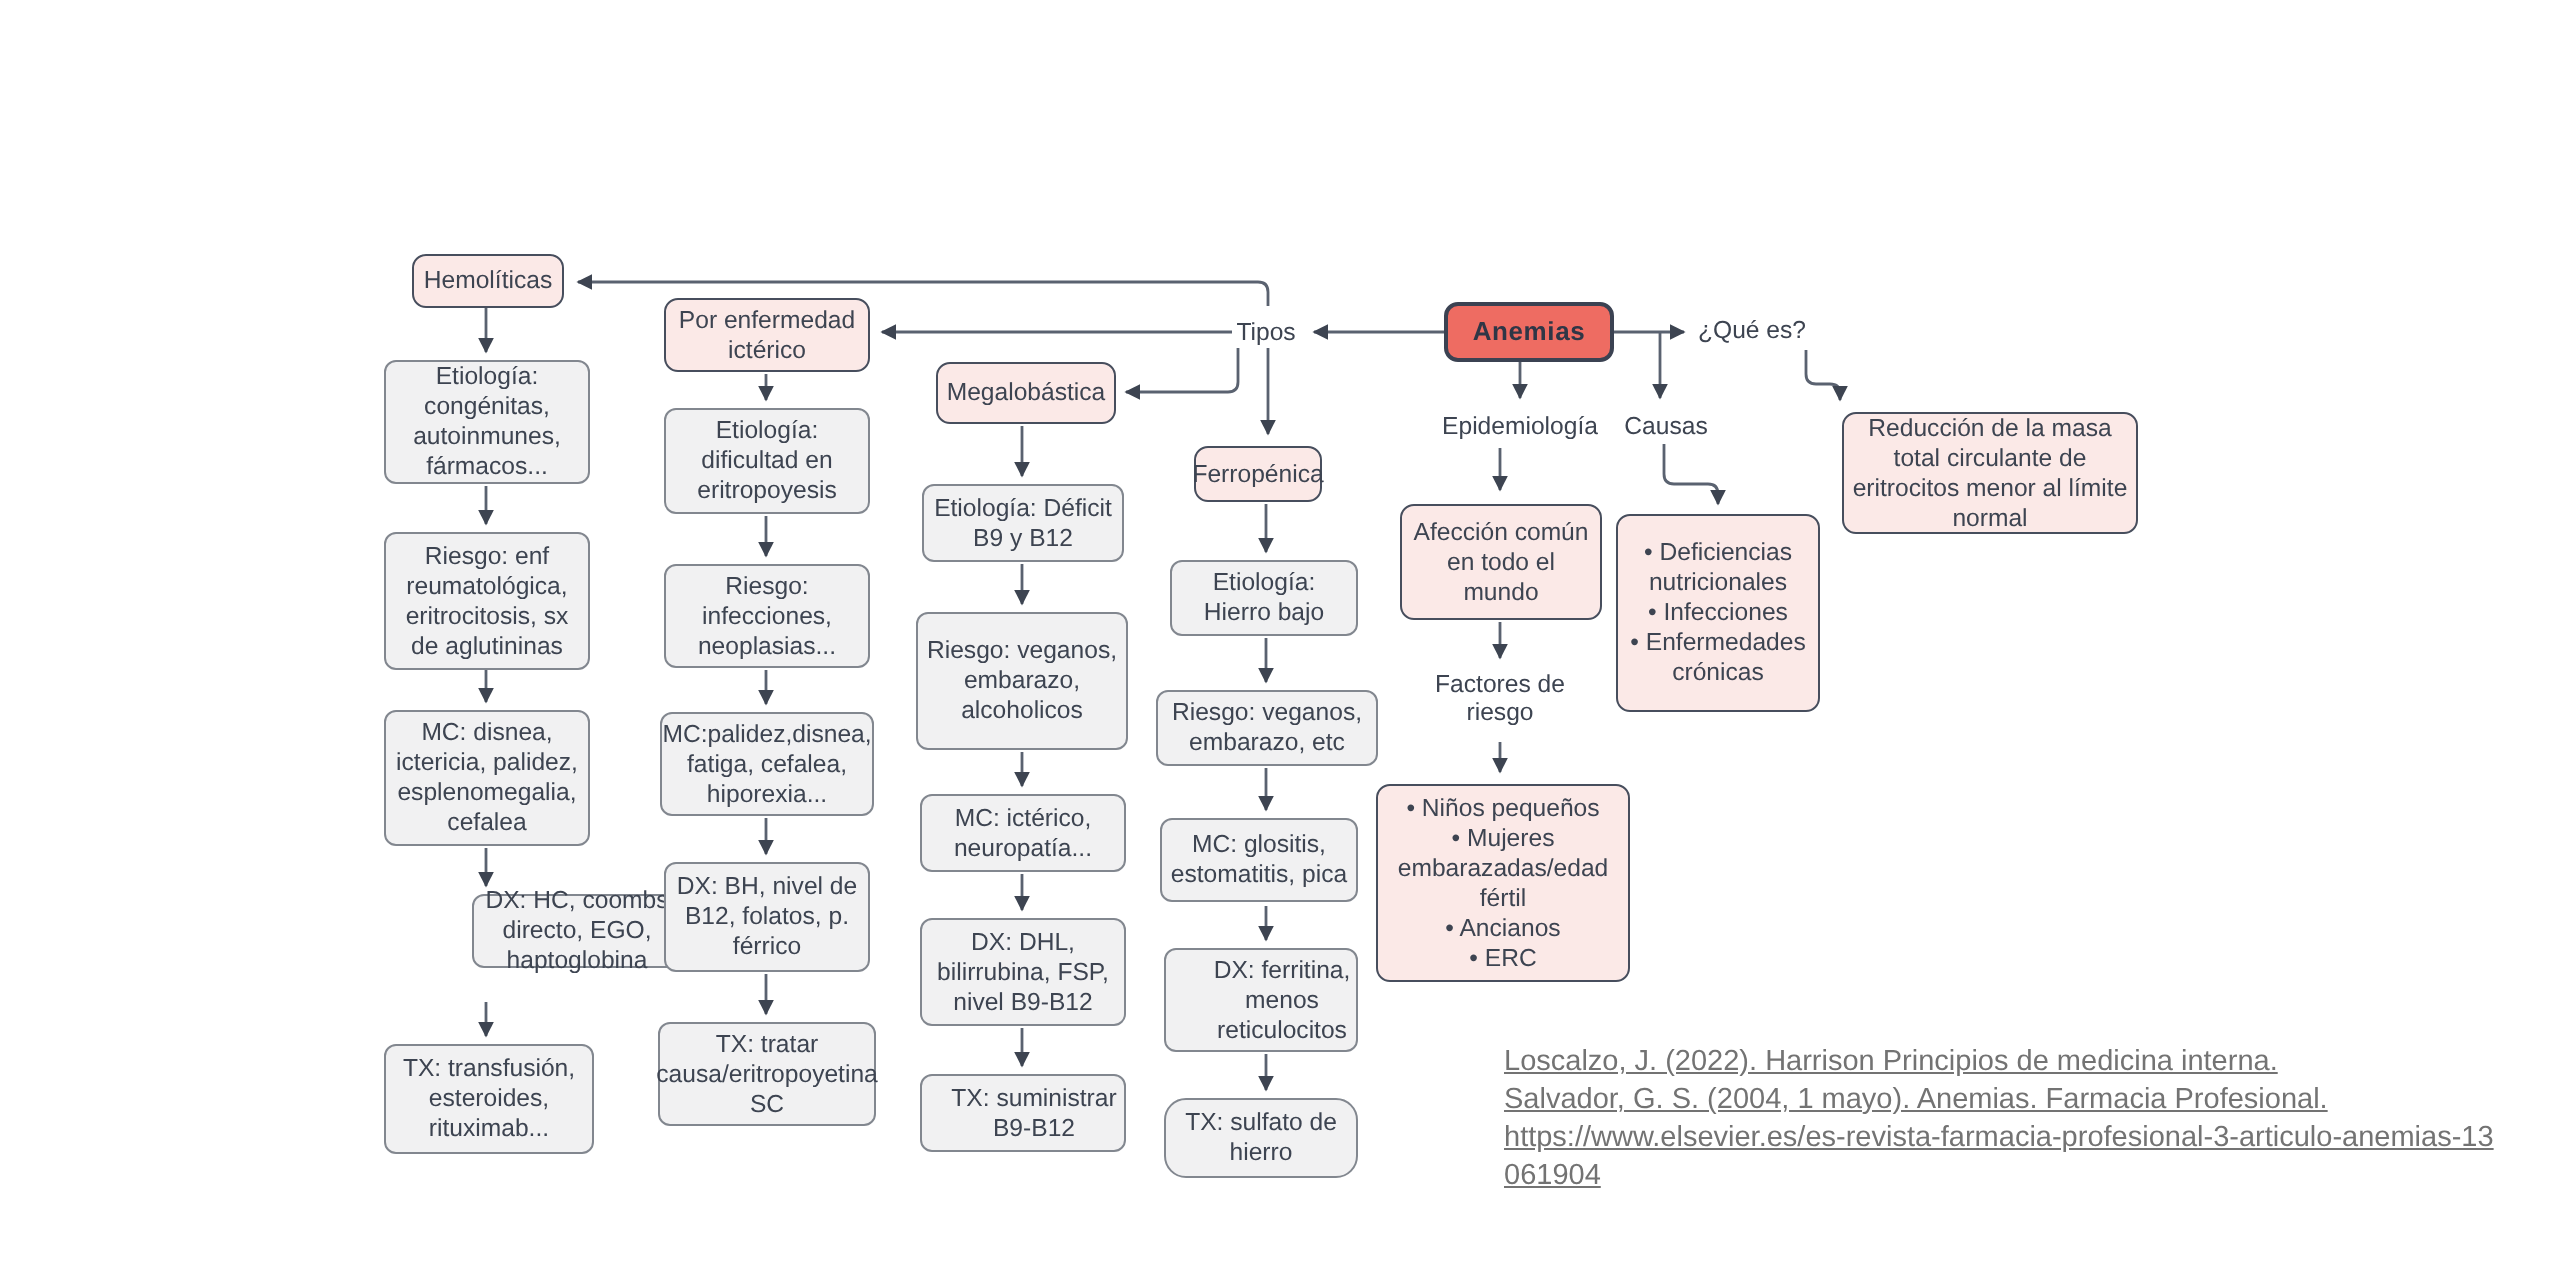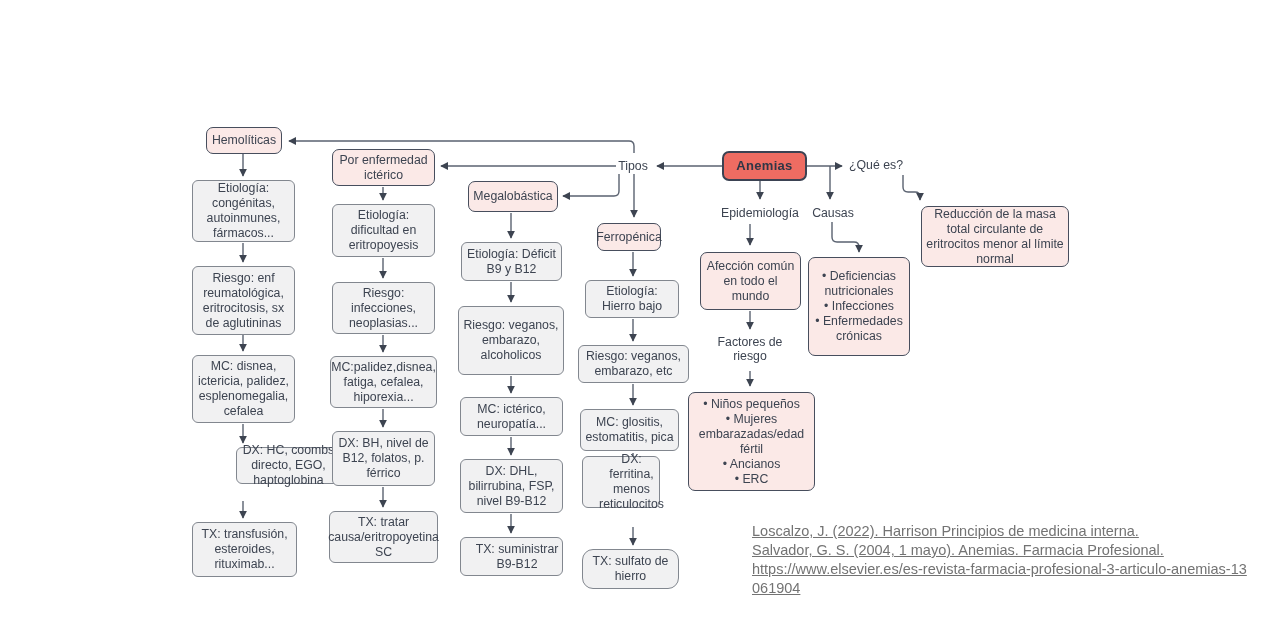--- a/index.html
+++ b/index.html
@@ -125,21 +125,21 @@
   <div class="node gbox" style="left:461px;top:242px;width:101px;height:39px;">Etiología: Déficit B9 y B12</div>
   <div class="node gbox" style="left:458px;top:306px;width:106px;height:69px;">Riesgo: veganos, embarazo, alcoholicos</div>
   <div class="node gbox" style="left:460px;top:397px;width:103px;height:39px;">MC: ictérico, neuropatía...</div>
   <div class="node gbox" style="left:460px;top:459px;width:103px;height:54px;">DX: DHL, bilirrubina, FSP, nivel B9-B12</div>
   <div class="node gbox" style="left:460px;top:537px;width:103px;height:39px;padding-left:13px;">TX: suministrar B9-B12</div>
 
   <div class="node pbox" style="left:597px;top:223px;width:64px;height:28px;">Ferropénica</div>
   <div class="node gbox" style="left:585px;top:280px;width:94px;height:38px;">Etiología: Hierro bajo</div>
   <div class="node gbox" style="left:578px;top:345px;width:111px;height:38px;">Riesgo: veganos, embarazo, etc</div>
   <div class="node gbox" style="left:580px;top:409px;width:99px;height:42px;">MC: glositis, estomatitis, pica</div>
-  <div class="node gbox" style="left:582px;top:456px;width:78px;height:52px;padding-left:23px;">DX: ferritina, menos reticulocitos</div>
+  <div class="node gbox" style="left:582px;top:474px;width:97px;height:52px;padding-left:23px;">DX: ferritina, menos reticulocitos</div>
   <div class="node gbox" style="left:582px;top:549px;width:97px;height:40px;border-radius:11px;">TX: sulfato de hierro</div>
 
   <div class="citation">
     <div>Loscalzo, J. (2022). Harrison Principios de medicina interna.</div>
     <div>Salvador, G. S. (2004, 1 mayo). Anemias. Farmacia Profesional.</div>
     <div>https://www.elsevier.es/es-revista-farmacia-profesional-3-articulo-anemias-13</div>
     <div>061904</div>
   </div>
 
 </div>

